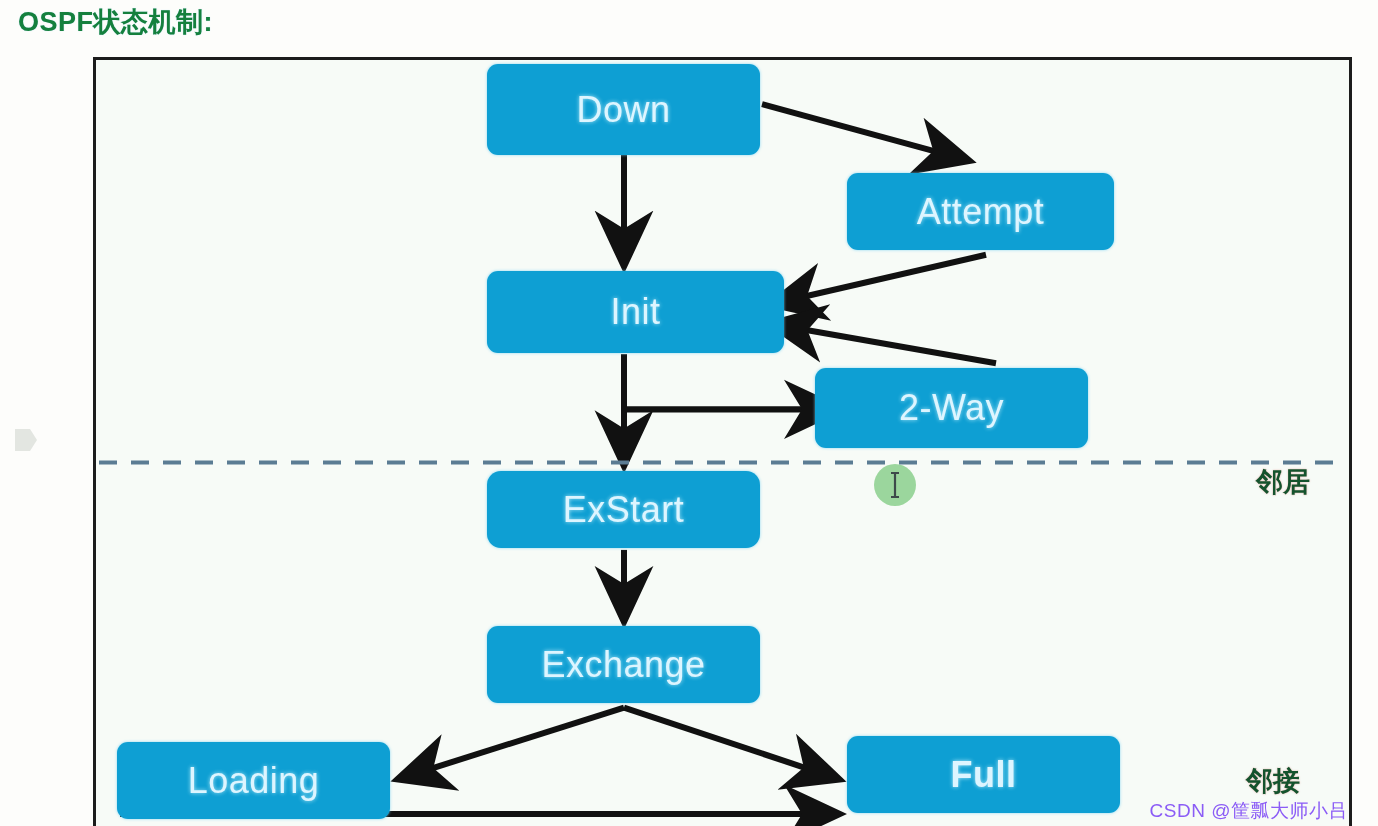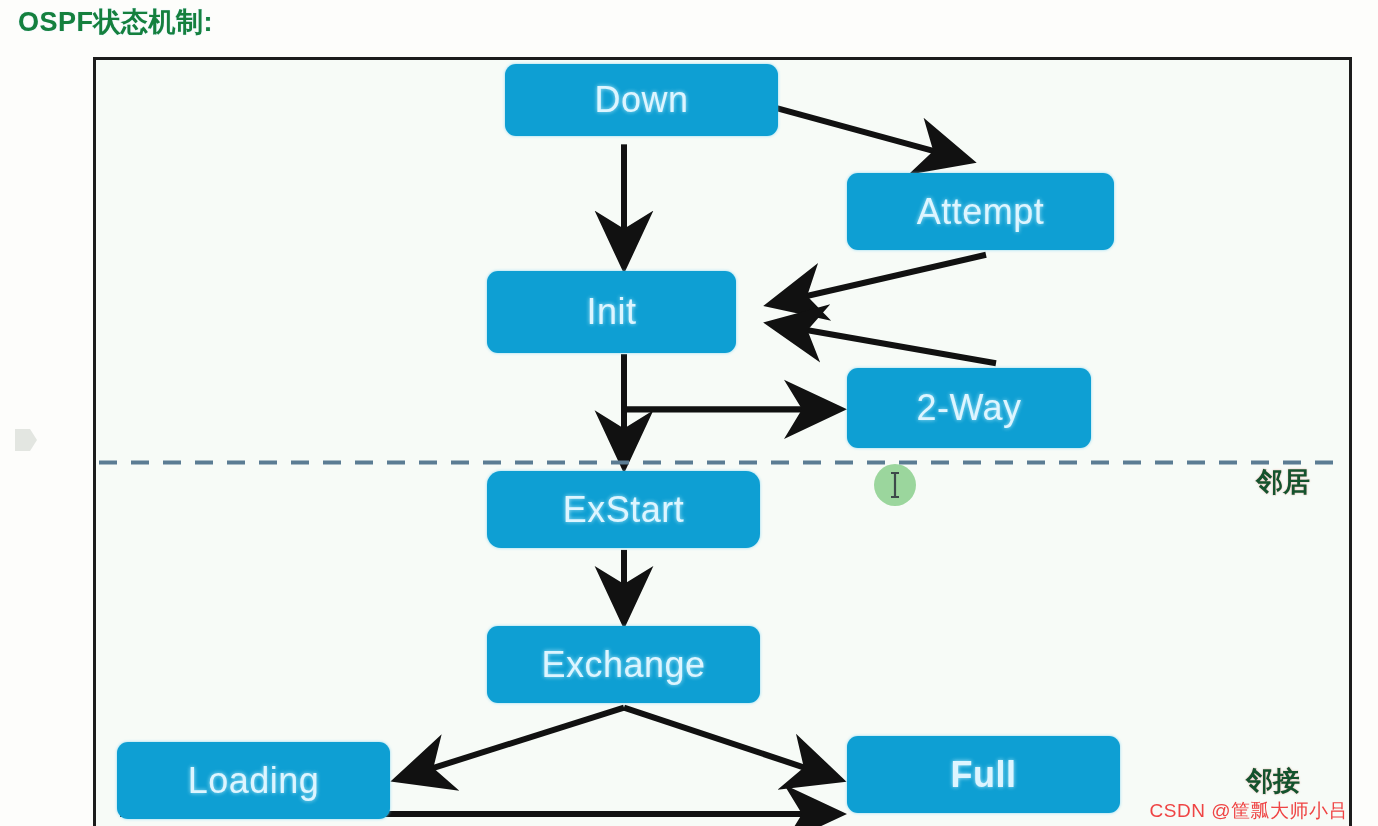--- a/index.html
+++ b/index.html
@@ -113,21 +113,21 @@
     width: 12px;
     height: 28px;
   }
 
   
   .watermark {
     position: absolute;
     right: 30px;
     bottom: 2px;
     font-size: 19px;
-    color: #ef4444;
+    color: #8b5cf6;
     white-space: nowrap;
     letter-spacing: 0.5px;
     margin-left: 10px;
   }
 </style>
 </head>
 <body>
 
 <div id="root">
 
@@ -162,27 +162,27 @@
 
       <line x1="528" y1="645" x2="303" y2="716" stroke="#111111" stroke-width="6" marker-end="url(#ah)"></line>
 
       <line x1="528" y1="645" x2="742" y2="716" stroke="#111111" stroke-width="6" marker-end="url(#ah)"></line>
 
       <line x1="24" y1="751" x2="742" y2="751" stroke="#111111" stroke-width="6" marker-end="url(#ah)"></line>
 
       <line x1="3" y1="401" x2="1250" y2="401" stroke="#5b7c93" stroke-width="4" stroke-dasharray="18 14"></line>
     </svg>
 
-    <div class="node" style="left:409px;top:4px;width:273px;height:72px;">Down</div>
+    <div class="node" style="left:391px;top:4px;width:273px;height:91px;">Down</div>
 
     <div class="node" style="left:751px;top:113px;width:267px;height:77px;text-align:right;">Attempt</div>
 
-    <div class="node" style="left:391px;top:211px;width:249px;height:82px;">Init</div>
-
-    <div class="node" style="left:751px;top:308px;width:244px;height:80px;">2-Way</div>
+    <div class="node" style="left:391px;top:211px;width:297px;height:82px;">Init</div>
+
+    <div class="node" style="left:719px;top:308px;width:273px;height:80px;">2-Way</div>
 
     <div class="node" style="left:391px;top:411px;width:273px;height:77px;border-radius:14px;">ExStart</div>
 
     <div class="node" style="left:391px;top:566px;width:273px;height:77px;text-align:right;">Exchange</div>
 
     <div class="node" style="left:21px;top:676px;width:273px;height:77px;margin-top:6px;">Loading</div>
 
     <div class="node" style="left:751px;top:676px;width:273px;height:77px;font-weight:bold;">Full</div>
 
     <div class="side-label" style="left:1160px;top:404px;">邻居</div>

